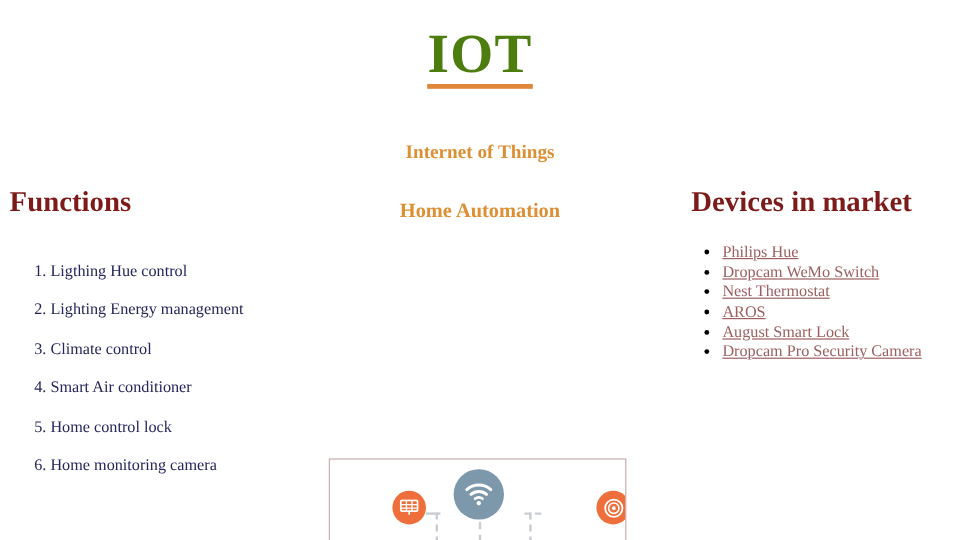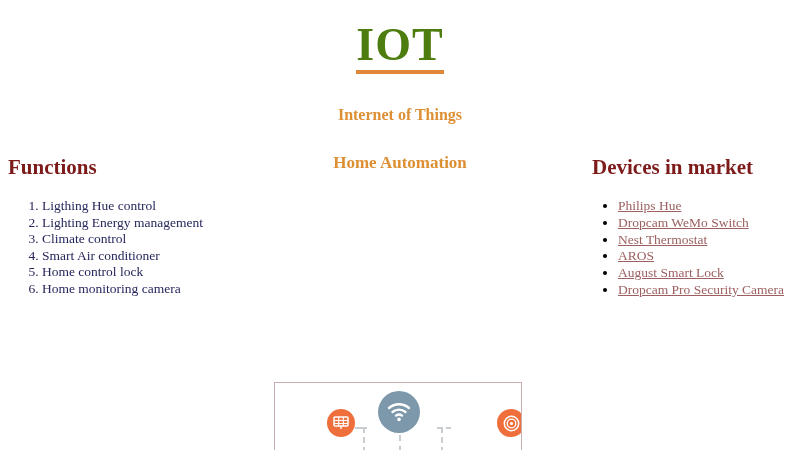--- a/index.html
+++ b/index.html
@@ -31,21 +31,21 @@
     display: inline-block;
     border-bottom: 4px solid #e0873a;
     padding-bottom: 2px;
   }
 
   .subtitle-1 {
     text-align: center;
     color: #dd8f34;
     font-size: 16px;
     font-weight: bold;
-    margin: 0;
+    margin: 13px;
     padding-top: 32px;
   }
   .subtitle-2 {
     text-align: center;
     color: #dd8f34;
     font-size: 17px;
     font-weight: bold;
     margin: 16px;
     padding-top: 13px;
   }
@@ -55,41 +55,42 @@
     position: absolute;
     top: 155px;
     left: 0;
     width: 800px;
   }
   .col {
     position: absolute;
     top: 0;
   }
   .col-left  { left: 8px;  width: 330px; }
-  .col-right { left: 592px; width: 208px; }
+  .col-right { left: 576px; width: 208px; }
 
   .col-heading {
     color: #7d1b1b;
-    font-size: 21px;
+    font-size: 24px;
     font-weight: bold;
     margin: 0;
     line-height: 1.2;
   }
 
   ol.functions-list {
     margin: 0;
     padding-top: 18px;
     padding-left: 34px;
     list-style-type: decimal;
     color: #26265c;
     font-size: 13.5px;
     line-height: 1.22;
   }
   ol.functions-list li {
     color: #26265c;
+    margin-top: 16px;
   }
 
   ul.devices-list {
     margin: 0;
     padding-top: 18px;
     padding-left: 26px;
     list-style-type: disc;
     font-size: 13.5px;
     line-height: 1.24;
   }

